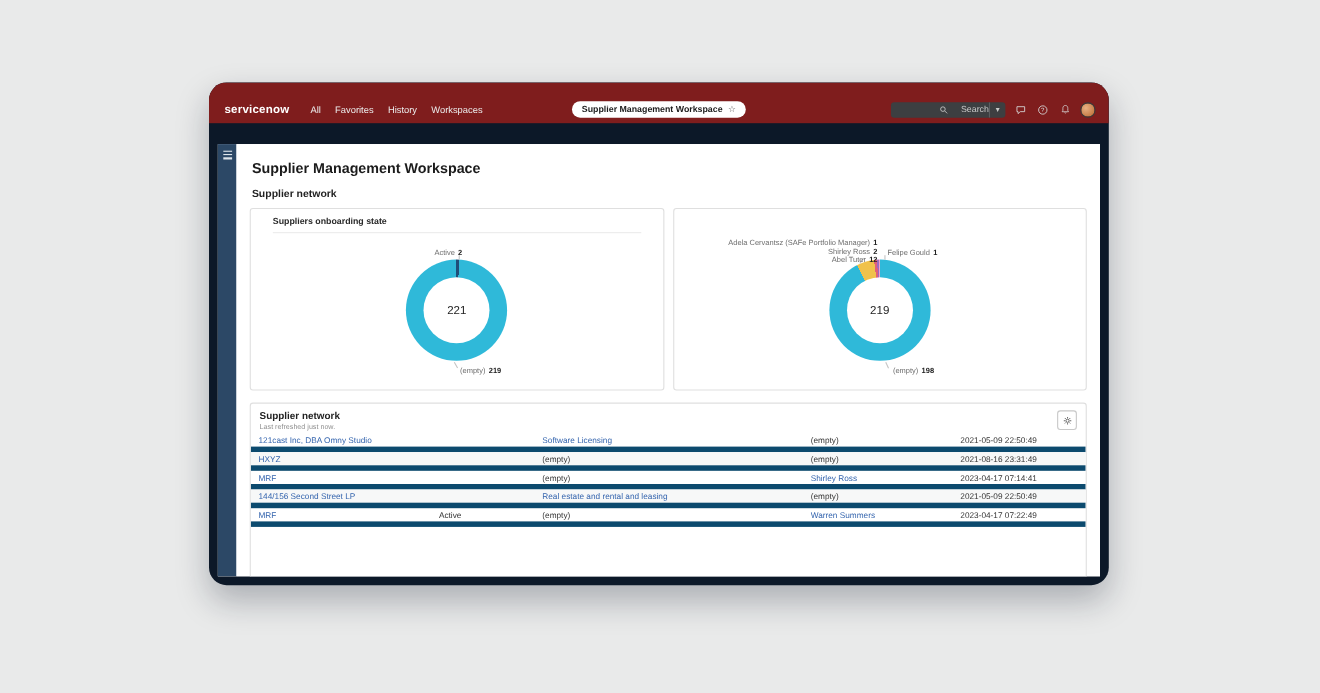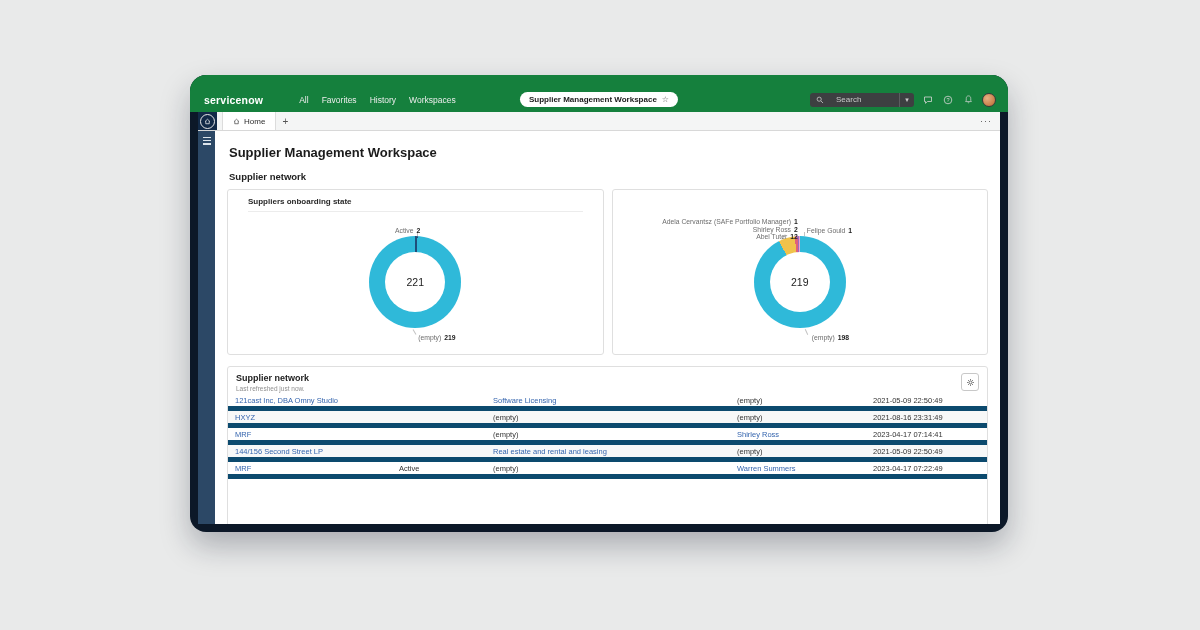--- a/index.html
+++ b/index.html
@@ -8,36 +8,36 @@
     font-family:"Liberation Sans", sans-serif;overflow:hidden;
     -webkit-font-smoothing:antialiased;
   }
   .window{
     position:absolute;left:190px;top:75px;width:818px;height:457px;
     background:#0c1828;border-radius:16px;overflow:hidden;
     box-shadow:0 14px 30px rgba(13,23,38,.28);
   }
   
   .header{
-    position:absolute;left:0;right:0;top:0;height:37px;background:#15803d;
+    position:absolute;left:0;right:0;top:0;height:37px;background:#7f1d1d;
     display:flex;align-items:center;box-sizing:border-box;
     padding:12px 12px 0 14px;color:#fff;
   }
   .logo{font-size:10.5px;font-weight:bold;letter-spacing:.2px;color:#fff;}
-  .nav{display:flex;gap:13px;margin-left:36px;}
+  .nav{display:flex;gap:13px;margin-left:19px;}
   .nav-item{font-size:8.5px;color:#ececec;cursor:default;}
   .pill{
     position:absolute;left:50%;top:17px;transform:translateX(-50%);
     background:#fff;border-radius:9px;height:15px;display:flex;align-items:center;
     padding:0 9px;gap:5px;font-size:8px;font-weight:bold;color:#1c1c1c;white-space:nowrap;
   }
   .pill .star{font-weight:normal;font-size:8px;color:#555;}
   .hdr-right{margin-left:auto;display:flex;align-items:center;gap:8px;}
   .search{display:flex;align-items:stretch;background:#3d3f41;border-radius:3px;height:14px;width:104px;overflow:hidden;}
-  .search-main{flex:1;display:flex;align-items:center;gap:12px;padding-left:6px;}
+  .search-main{flex:1;display:flex;align-items:center;gap:12px;padding-left:6px;justify-content:flex-end;}
   .search-main span{font-size:8px;color:#c9c9c9;}
   .search-caret{width:14px;border-left:1px solid #5b5d5f;color:#c9c9c9;font-size:7px;display:flex;align-items:center;justify-content:center;}
   .hicon{display:flex;align-items:center;justify-content:center;width:12px;height:12px;}
   .avatar{width:12px;height:12px;border-radius:50%;background:radial-gradient(circle at 35% 35%, #e8b083, #b9692f);border:1px solid #3a3a3a;}
   
   .tabstrip{
     position:absolute;top:37px;left:8px;right:8px;height:19px;background:#f4f5f5;
     border-bottom:1px solid #d8d8d8;display:flex;align-items:stretch;box-sizing:border-box;
   }
   .unified-home{width:19px;background:#122a47;display:flex;align-items:center;justify-content:center;}
@@ -138,37 +138,20 @@
       <span class="hicon">
         <svg width="9" height="9" viewBox="0 0 10 10">
             <path d="M5 1 C3.2 1 2.5 2.3 2.5 4 L2.5 6 L1.8 7.3 L8.2 7.3 L7.5 6 L7.5 4 C7.5 2.3 6.8 1 5 1 Z" fill="none" stroke="#d6d6d6" stroke-width="0.8"></path>
             <path d="M4.2 8.2 A0.9 0.9 0 0 0 5.8 8.2" fill="none" stroke="#d6d6d6" stroke-width="0.8"></path>
           </svg>
       </span>
       <span class="avatar"></span>
     </span>
   </div>
 
-  <div class="tabstrip">
-    <span class="unified-home">
-      <span class="uh-circle">
-        <svg width="7" height="7" viewBox="0 0 10 10">
-            <path d="M1.5 5 L5 1.8 L8.5 5 M2.5 4.4 V8.2 H7.5 V4.4" fill="none" stroke="#fff" stroke-width="1"></path>
-          </svg>
-      </span>
-    </span>
-    <span class="tab">
-      <svg width="7" height="7" viewBox="0 0 10 10">
-          <path d="M1.5 5 L5 1.8 L8.5 5 M2.5 4.4 V8.2 H7.5 V4.4" fill="none" stroke="#444" stroke-width="1"></path>
-        </svg>
-      <span>Home</span>
-    </span>
-    <span class="tab-plus">+</span>
-    <span class="strip-more">···</span>
-  </div>
 
   <div class="body">
     <div class="sidebar">
       <span class="burger">
           <i></i>
           <i></i>
           <i></i>
         </span>
     </div>
 

